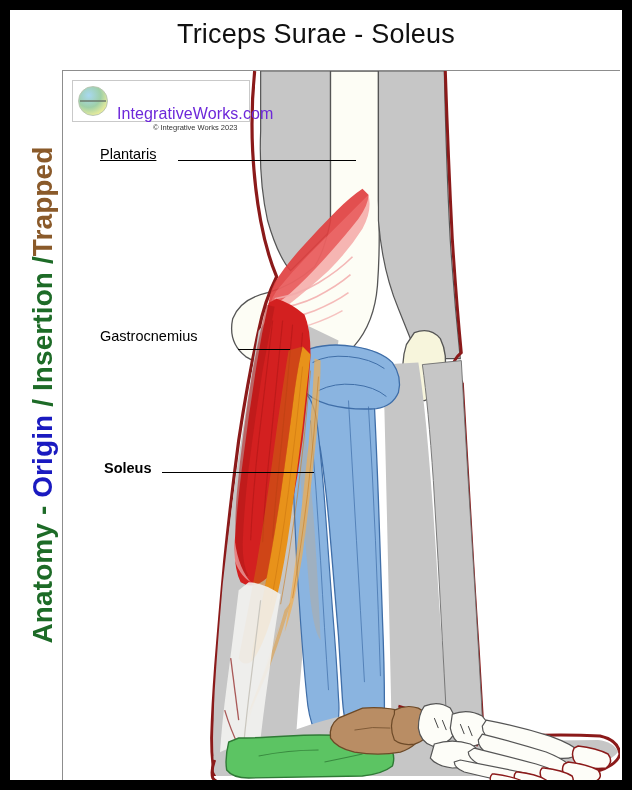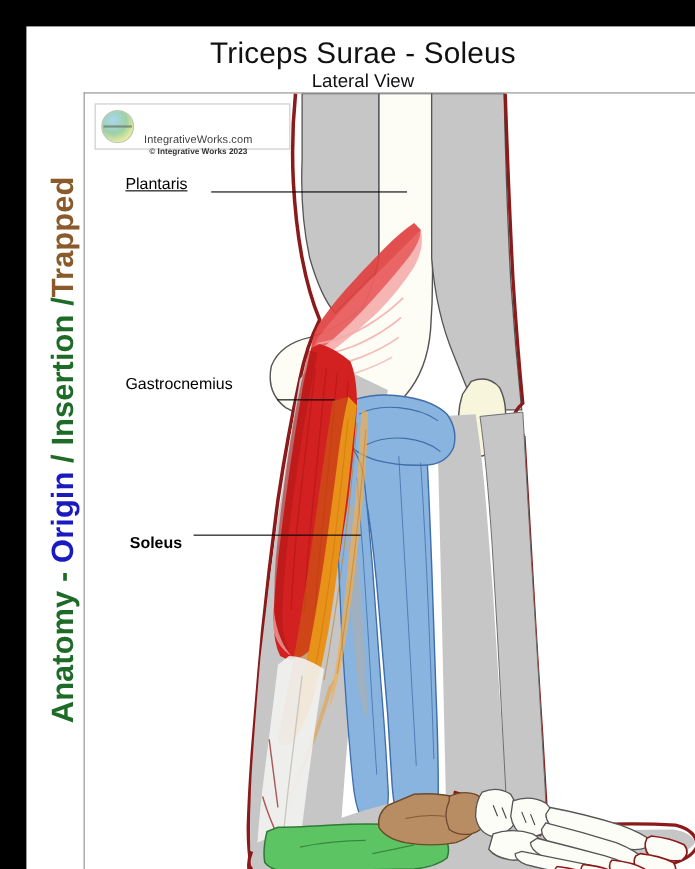--- a/index.html
+++ b/index.html
@@ -7,21 +7,21 @@
     width:632px;height:790px;
     background:#000;
     font-family:"Liberation Sans", sans-serif;
     overflow:hidden;
   }
   #root{
     position:relative;
     width:632px;height:790px;
     background:#000;
     box-sizing:border-box;
-    padding:24px;
+    padding:10px;
   }
   #canvas{
     position:relative;
     width:612px;height:770px;
     background:#ffffff;
     box-sizing:border-box;
     overflow:hidden;
   }
   
   #title-block{
@@ -76,39 +76,38 @@
     background:
       radial-gradient(circle at 35% 30%, #a8d8f0 0%, #9fd0a8 45%, #f0ef9a 80%, #d8d86a 100%);
     border:1px solid #b9c7b2;
     flex:0 0 auto;position:relative;overflow:hidden;
   }
   #logo-mark:after{
     content:"";position:absolute;left:1px;right:1px;top:48%;height:2px;
     background:#6b7a6b;opacity:.75;
   }
   #logo-text{margin-left:9px;line-height:1.1;}
-  #logo-title{font-size:10px;color:#404040;letter-spacing:.1px;margin-top:35px;}
-  #logo-copy{font-size:7.5px;color:#333;text-align:center;margin-top:1px;font-weight:bold;}
+  #logo-title{font-size:16px;color:#6d28d9;letter-spacing:.1px;margin-top:35px;}
+  #logo-copy{font-size:7.5px;color:#333;text-align:center;margin-top:1px;}
   
   .anno{position:absolute;}
   .anno-text{
     position:absolute;font-size:14.5px;color:#000;white-space:nowrap;
   }
   .anno-text.bold{font-weight:bold;}
   .anno-line{position:absolute;height:0;border-top:1.6px solid #000;}
 </style>
 </head>
 <body>
 
 <div id="root">
   <div id="canvas">
 
     <div id="title-block">
       <div id="main-title">Triceps Surae - Soleus</div>
-      <div id="sub-title">Lateral View</div>
     </div>
 
     <div id="side-banner">
       <div id="side-banner-text">
         <span class="seg-green">Anatomy - </span><span class="seg-blue">Origin</span><span class="seg-green"> / </span><span class="seg-green">Insertion</span><span class="seg-green"> /</span><span class="seg-brown">Trapped</span>
       </div>
     </div>
 
     <div id="illus-panel">
       <svg id="illus-svg" viewBox="0 0 558 710" preserveAspectRatio="none">
@@ -299,18 +298,18 @@
       <span class="anno-text" style="left:90px;top:136px;text-decoration:underline;">Plantaris</span>
       <span class="anno-line" style="left:168px;top:150px;width:178px;"></span>
     </div>
 
     <div class="anno">
       <span class="anno-text" style="left:90px;top:318px;">Gastrocnemius</span>
       <span class="anno-line" style="left:228px;top:339px;width:52px;"></span>
     </div>
 
     <div class="anno">
-      <span class="anno-text bold" style="left:94px;top:450px;margin-top:12px;">Soleus</span>
+      <span class="anno-text bold" style="left:94px;top:450px;">Soleus</span>
       <span class="anno-line" style="left:152px;top:462px;width:152px;"></span>
     </div>
 
   </div>
 </div>
 
 </body></html>

